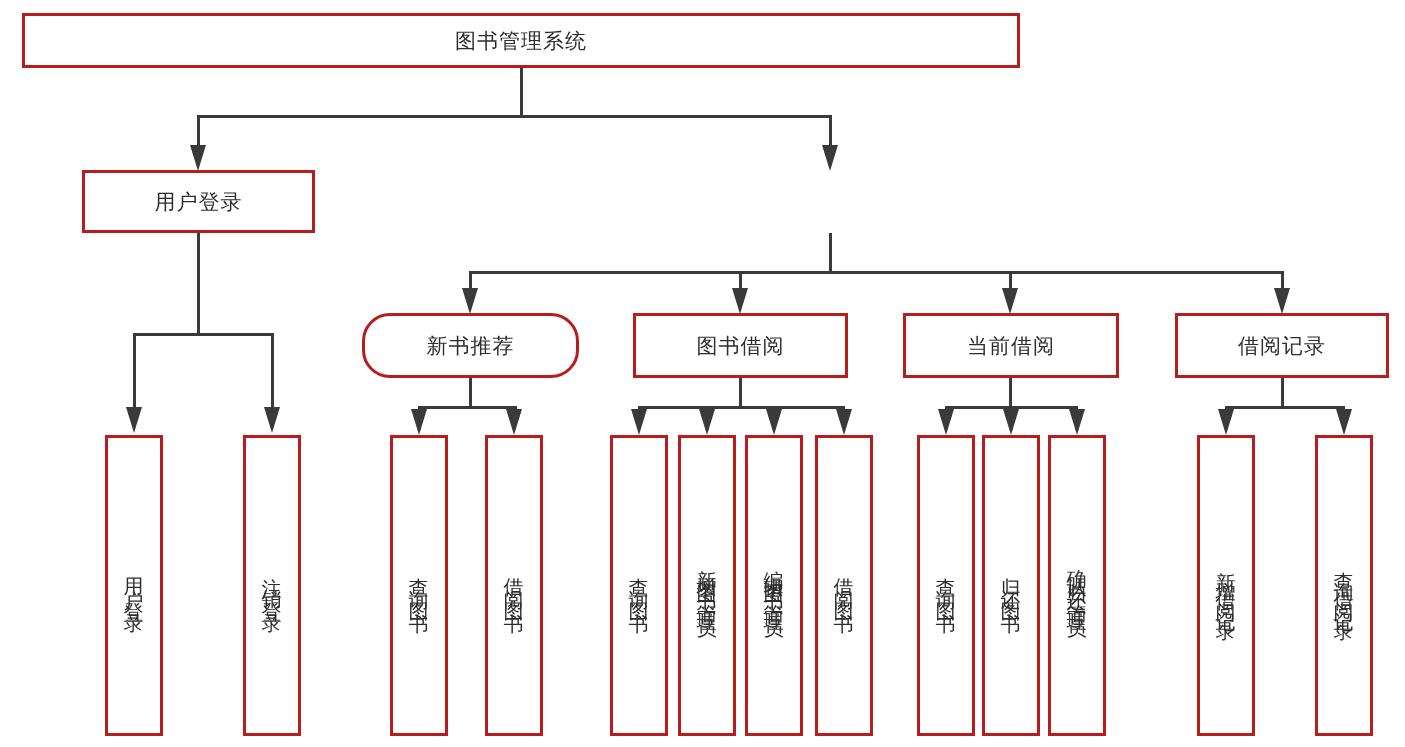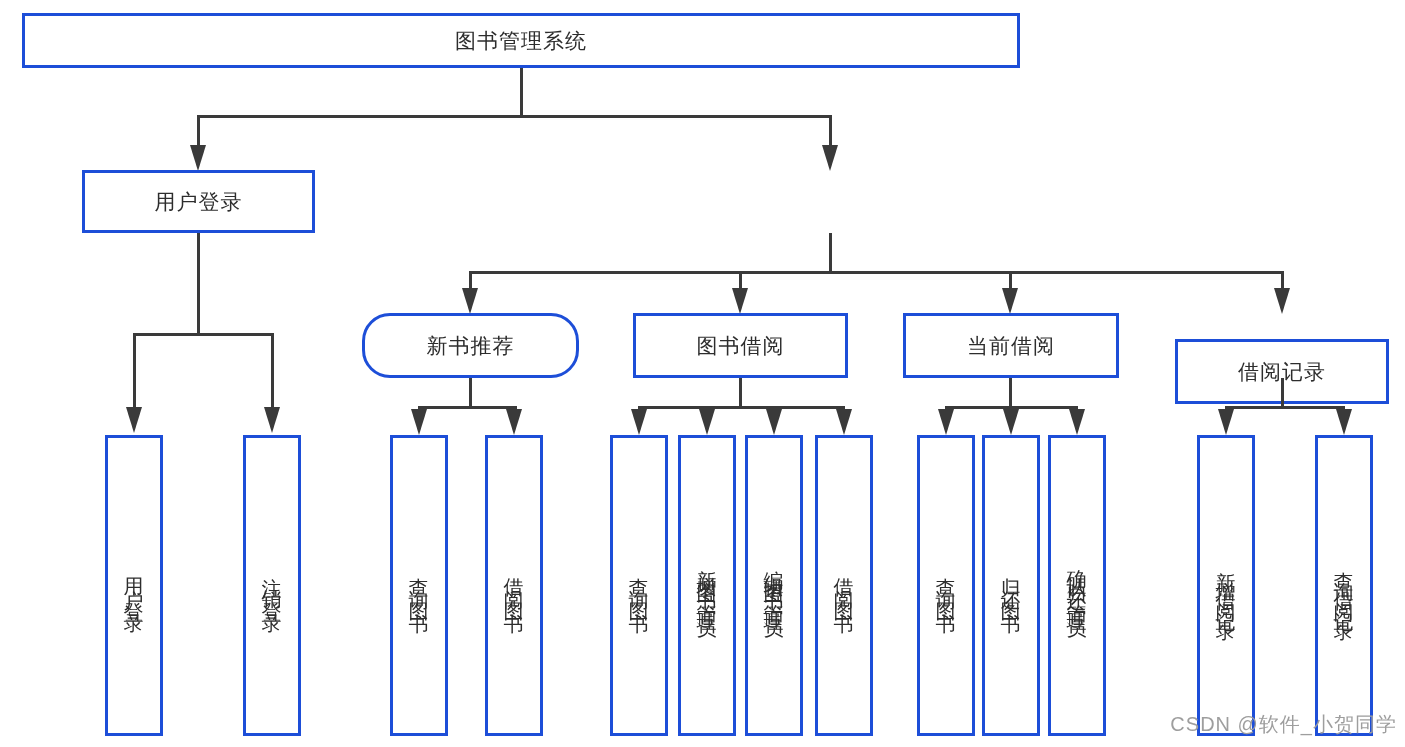--- a/index.html
+++ b/index.html
@@ -7,21 +7,21 @@
     position:relative;
     width:1405px;height:747px;
     background:#ffffff;
     overflow:hidden;
     font-family:"Liberation Sans","DejaVu Sans",sans-serif;
   }
   
   .box{
     position:absolute;
     box-sizing:border-box;
-    border:3px solid #1d4ed8;
+    border:3px solid #b91c1c;
     background:#ffffff;
     display:flex;
     align-items:center;
     justify-content:center;
     color:#2d2d2d;
   }
   .hbox{font-size:21px;letter-spacing:1px;}
   .vbox{width:58px;height:301px;}
   .vlabel{
     writing-mode:vertical-rl;
@@ -92,21 +92,21 @@
 
   <div class="box hbox" style="left:362px;top:313px;width:217px;height:65px;border-radius:28px;">
     <span>新书推荐</span>
   </div>
   <div class="box hbox" style="left:903px;top:313px;width:216px;height:65px;">
     <span>当前借阅</span>
   </div>
   <div class="box hbox" style="left:633px;top:313px;width:215px;height:65px;">
     <span>图书借阅</span>
   </div>
-  <div class="box hbox" style="left:1175px;top:313px;width:214px;height:65px;margin-top:26px;">
+  <div class="box hbox" style="left:1175px;top:313px;width:214px;height:65px;">
     <span>借阅记录</span>
   </div>
 
   <div class="ln" style="left:469px;top:378px;width:3px;height:30px;"></div>
   <div class="ln" style="left:418px;top:406px;width:99px;height:3px;"></div>
   <div class="ar" style="left:411px;top:409px;"></div>
   <div class="ar" style="left:506px;top:409px;"></div>
 
   <div class="ln" style="left:739px;top:378px;width:3px;height:30px;"></div>
   <div class="ln" style="left:638px;top:406px;width:207px;height:3px;"></div>
@@ -159,15 +159,14 @@
   <div class="box vbox" style="left:1048px;top:435px;">
     <span class="vlabel sp-tight">确认归还（管理员）</span>
   </div>
   <div class="box vbox" style="left:1197px;top:435px;">
     <span class="vlabel sp-mid">新增借阅记录</span>
   </div>
   <div class="box vbox" style="left:1315px;top:435px;">
     <span class="vlabel sp-mid">查询借阅记录</span>
   </div>
 
-  <div id="watermark">CSDN @软件_小贺同学</div>
 
 </div>
 
 </body></html>

